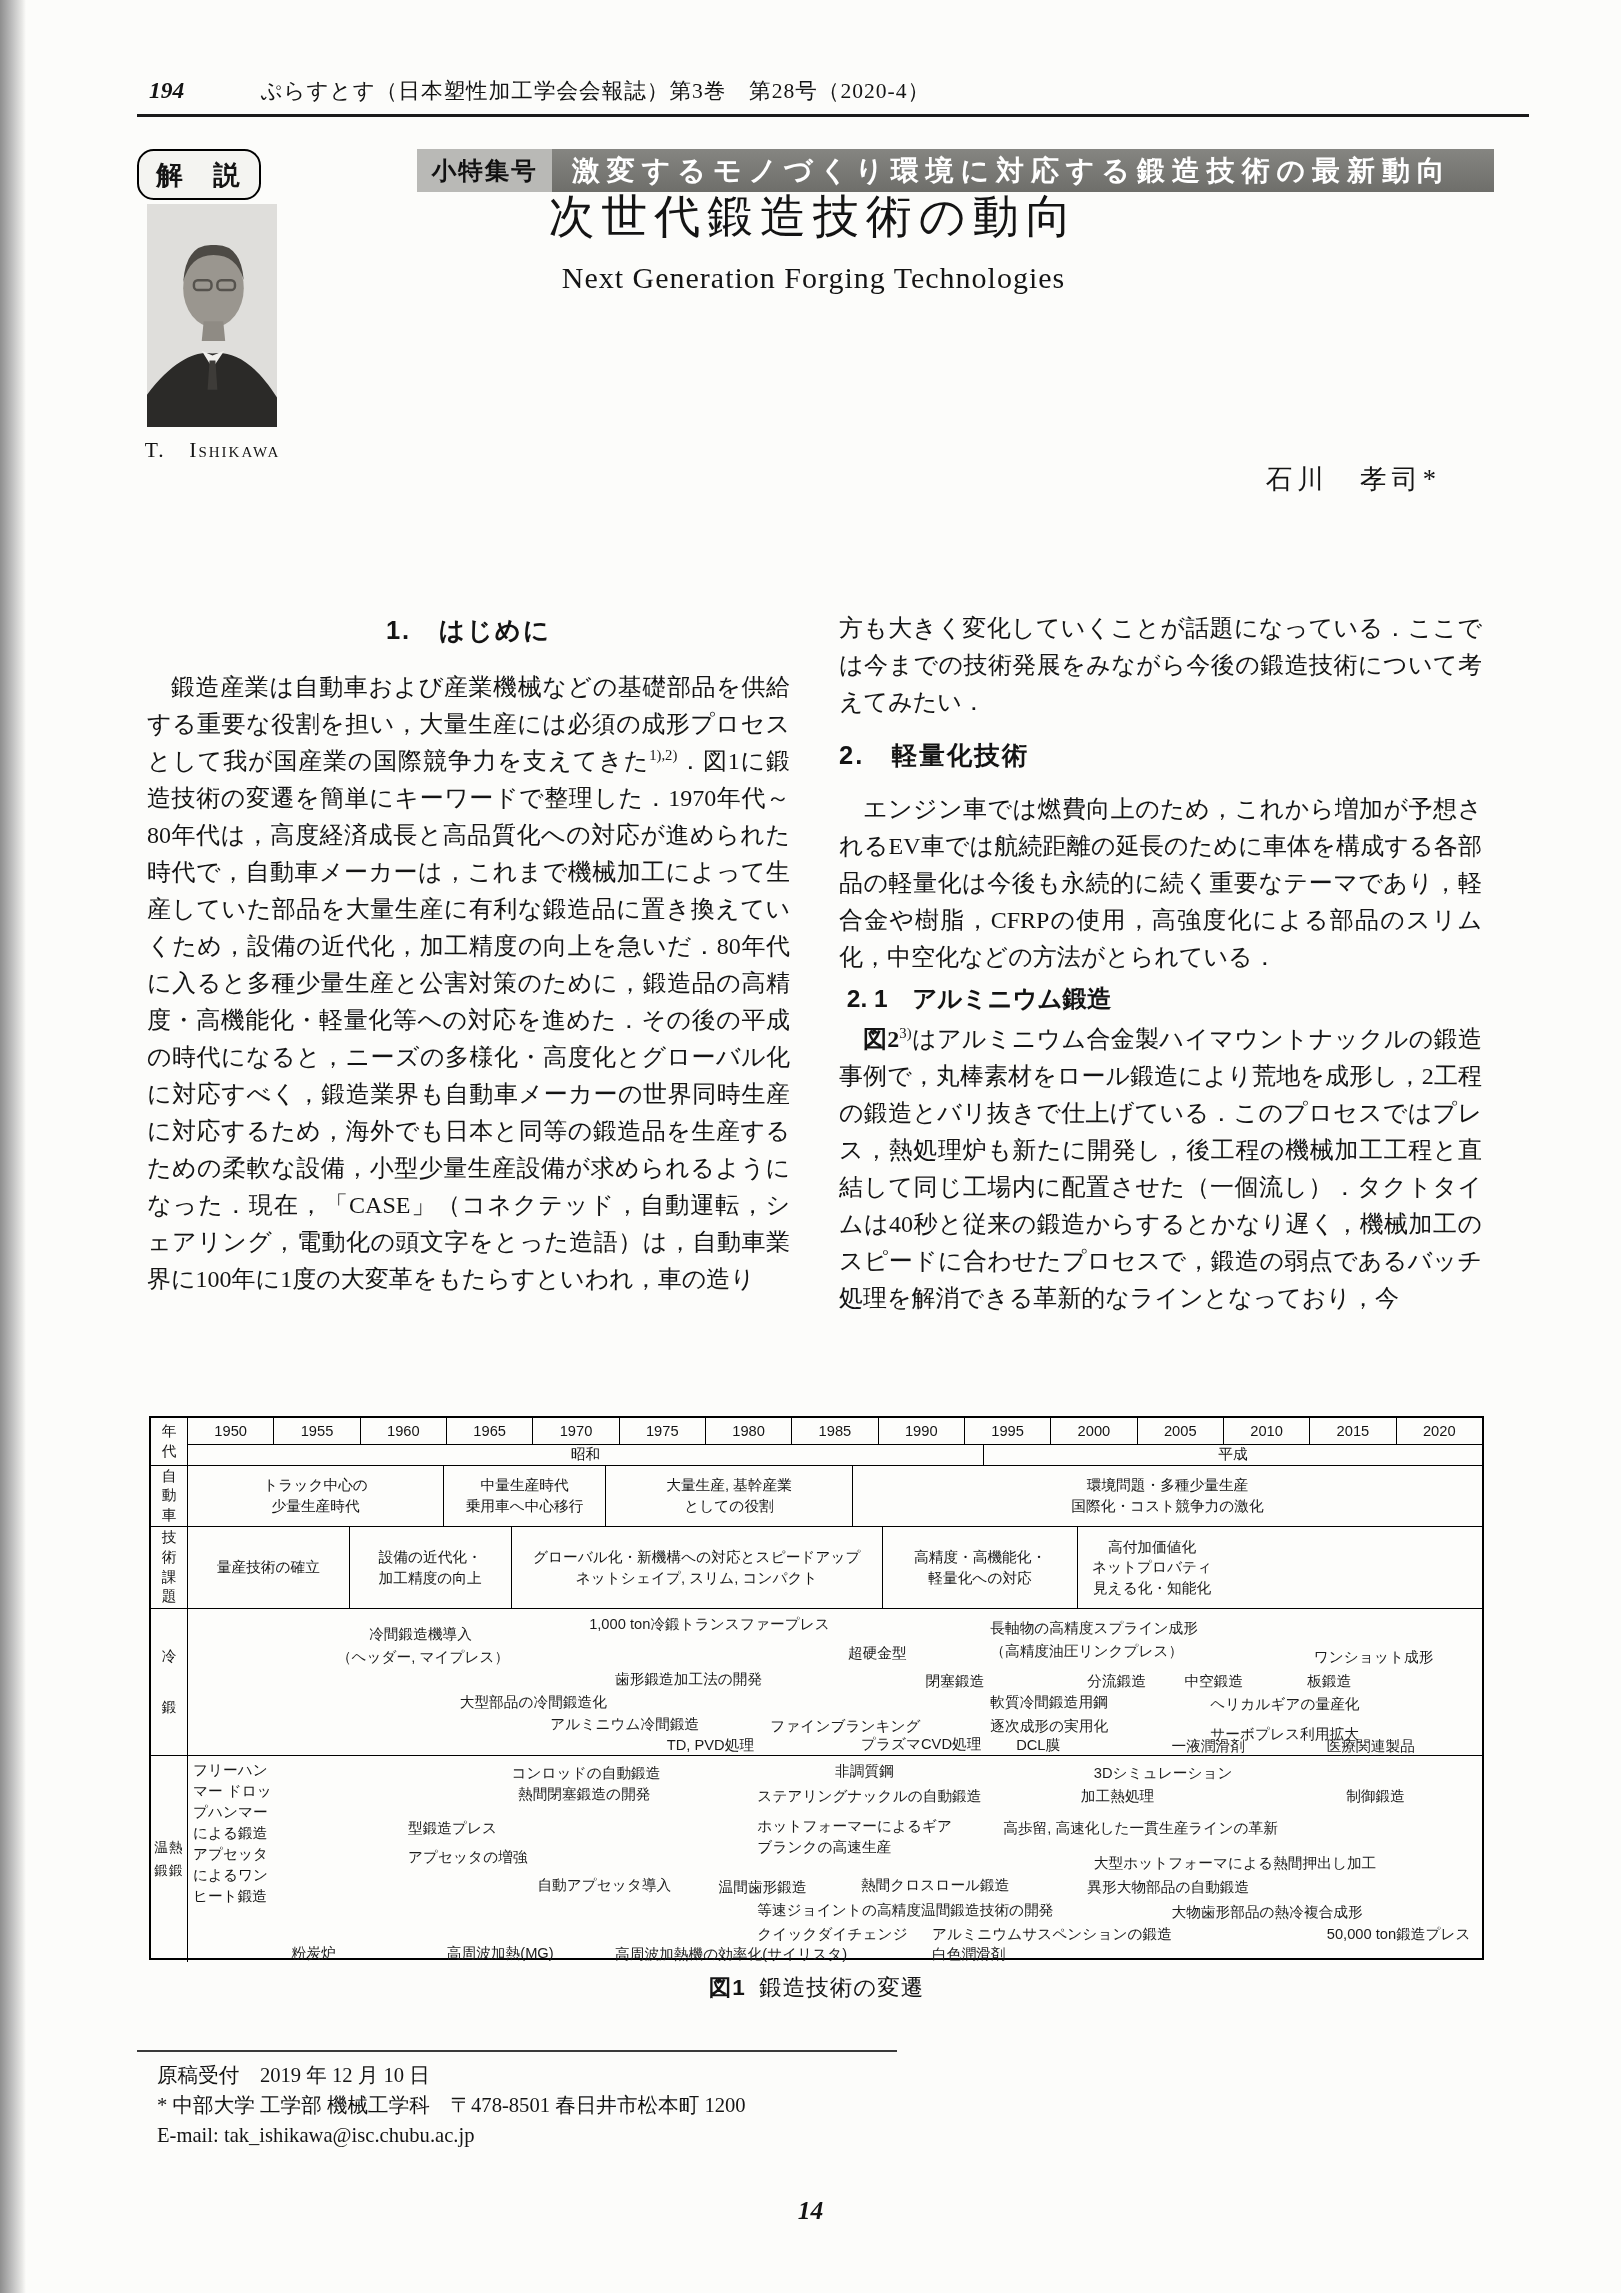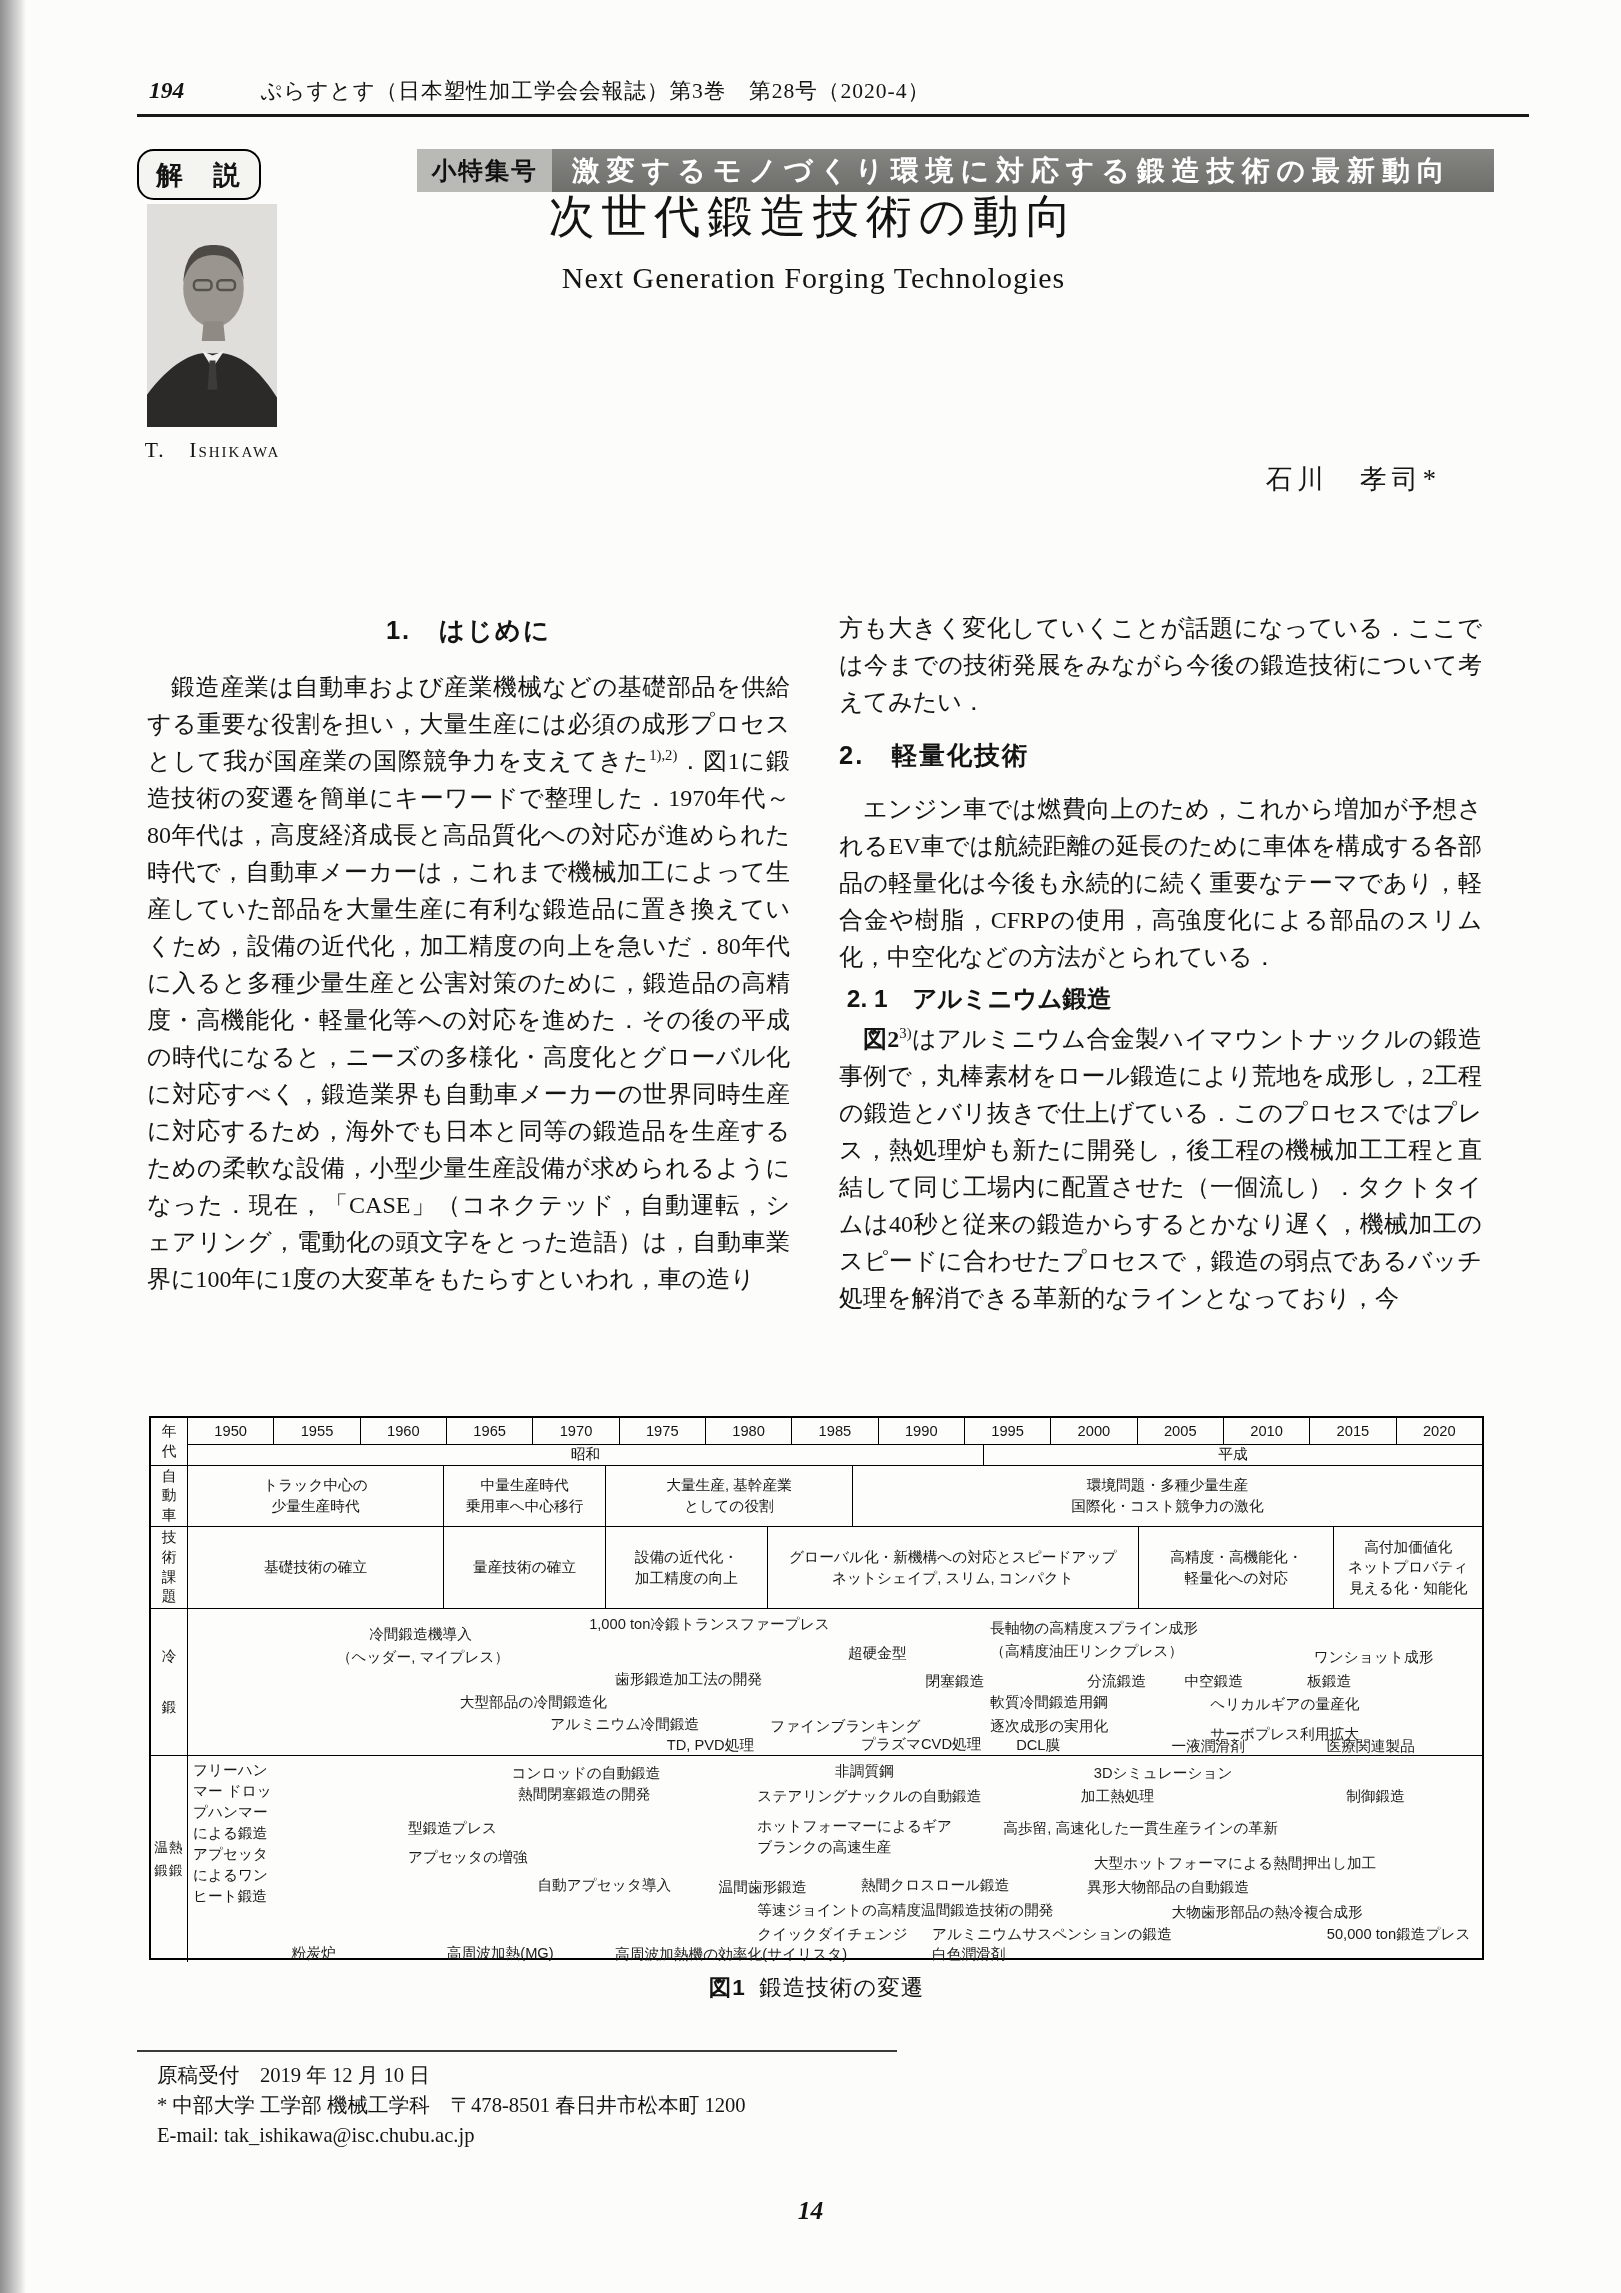--- a/index.html
+++ b/index.html
@@ -182,21 +182,20 @@
       <div class="span-cell" style="width: 19.1%;">大量生産, 基幹産業
 としての役割</div>
       <div class="span-cell" style="width: 48.6%;">環境問題・多種少量生産
 国際化・コスト競争力の激化</div>
     </div>
   <div class="t-row t-eras" id="eras-row">
       <div class="era-cell" style="width: 61.5%;">昭和</div>
       <div class="era-cell" style="width: 38.5%;">平成</div>
     </div>
   <div class="t-row t-tech" id="tech-row">
-      <div class="span-cell" style="width: 19.8%;">基礎技術の確立</div>
       <div class="span-cell" style="width: 12.5%;">量産技術の確立</div>
       <div class="span-cell" style="width: 12.5%;">設備の近代化・
 加工精度の向上</div>
       <div class="span-cell" style="width: 28.7%;">グローバル化・新機構への対応とスピードアップ
 ネットシェイプ, スリム, コンパクト</div>
       <div class="span-cell" style="width: 15.1%;">高精度・高機能化・
 軽量化への対応</div>
       <div class="span-cell" style="width: 11.4%;">高付加価値化
 ネットプロバティ
 見える化・知能化</div>

